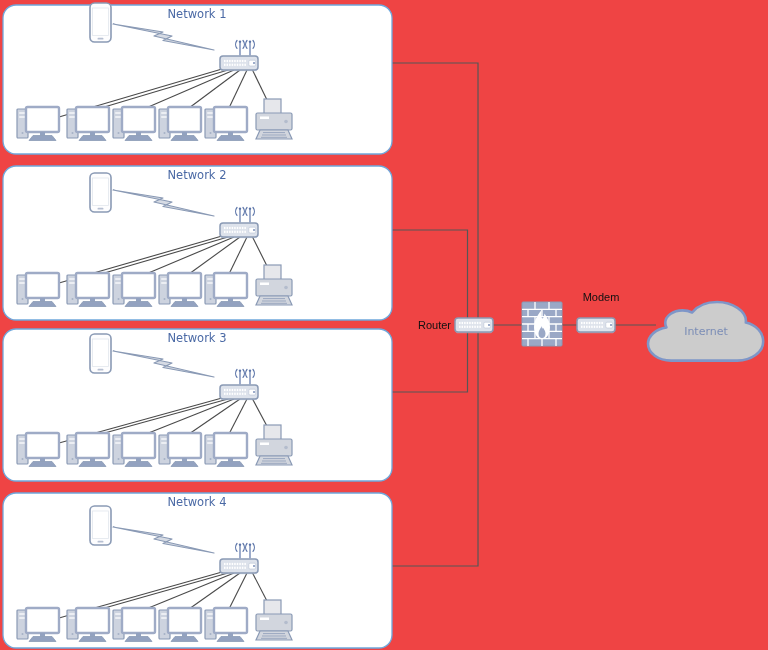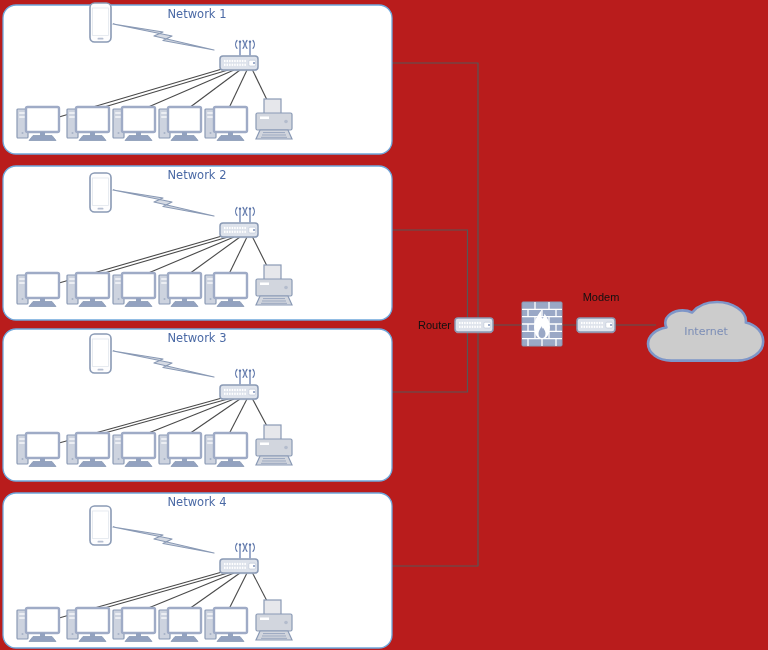--- a/index.html
+++ b/index.html
@@ -1,16 +1,16 @@
 <!DOCTYPE html>
 <html style="--c-box: #6fa8dc; --c-title: #4a69a5; --c-label: #111111; --c-inet: #7b8db6;"><head>
 <meta charset="utf-8">
 <style>
   html,body { margin:0; padding:0; background:#ffffff; }
-  .stage { position:relative; width:768px; height:650px; background:#b91c1c; overflow:hidden; }
+  .stage { position:relative; width:768px; height:650px; background:#ef4444; overflow:hidden; }
   svg { display:block; }
   text { user-select:none; }
   .net-title { fill: var(--c-title, #4a69a5); font-family:"DejaVu Sans", sans-serif; font-size:11.5px; }
   .wan-label { fill: var(--c-label, #111111); font-family:"Liberation Sans", sans-serif; font-size:11px; }
   .internet-label { fill: var(--c-inet, #7b8db6); font-family:"DejaVu Sans", sans-serif; font-size:11px; }
   .net-frame { fill:#ffffff; stroke: var(--c-box, #6fa8dc); stroke-width:1.3; }
   .cable { stroke:#4a4a4a; stroke-width:1.1; fill:none; }
   .trunk { stroke:#565656; stroke-width:1.2; fill:none; }
 </style>
 </head>

